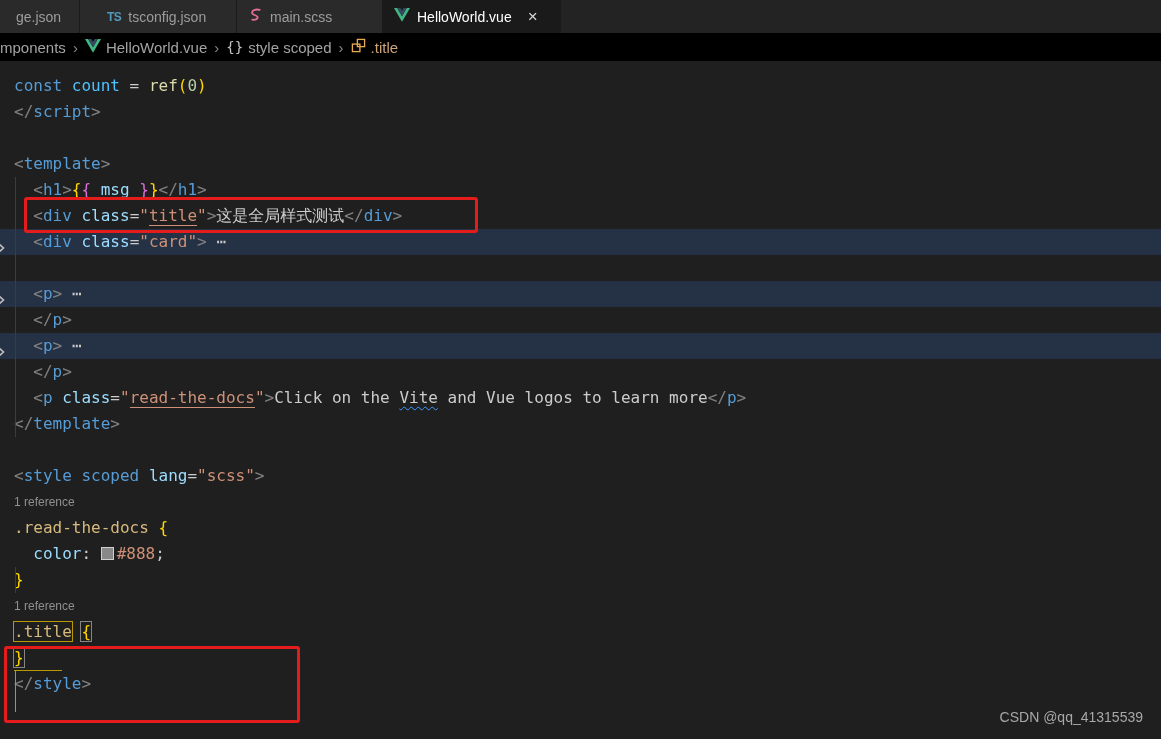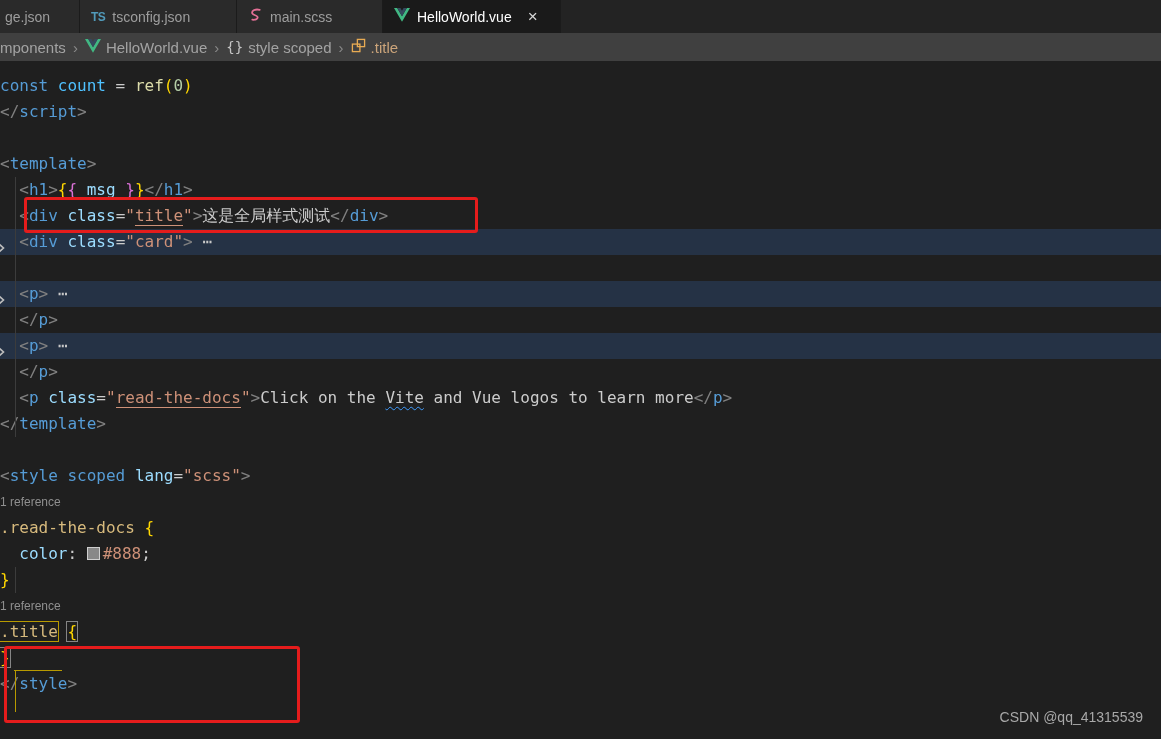--- a/index.html
+++ b/index.html
@@ -7,37 +7,37 @@
   .screen{
     position:relative; width:1161px; height:739px; overflow:hidden;
     background:#1f1f1f; font-family:"Liberation Sans",sans-serif;
   }
   
   .tabbar{ position:absolute; top:0; left:0; right:0; height:33px;
     background:#232323; display:flex; align-items:stretch; }
   .tab{ display:flex; align-items:center; gap:7px; padding:0 11px;
     background:#2a2a2a; border-right:1px solid #1b1b1b; color:#9d9d9d;
     font-size:14px; white-space:nowrap; overflow:hidden; cursor:pointer; }
-  .tab.partial{ padding-left:5px; }
+  .tab.partial{ padding-left:16px; }
   .tab.active{ background:#1a1a1a; color:#ffffff; }
   .tab .close{ margin-left:9px; color:#d8d8d8; font-size:17px; line-height:17px; }
-  .ticon{ color:#519aba; font-weight:bold; font-size:12px; letter-spacing:-0.5px; }
+  .ticon{ color:#519aba; font-weight:bold; font-size:12px; letter-spacing:-0.5px;margin-left:16px; }
   .tab-fill{ flex:1; background:#232323; }
   
   .breadcrumb{ position:absolute; top:33px; left:0; right:0; height:28px;
-    background:#404040; display:flex; align-items:center; gap:5px;
+    background:#000000; display:flex; align-items:center; gap:5px;
     color:#a3a3a3; font-size:15px; white-space:nowrap; }
   .crumb{ display:flex; align-items:center; gap:5px; cursor:pointer; }
   .crumb-sep{ color:#8a8a8a; font-size:15px; margin:0 2px; }
   .brace-ico{ color:#c5c5c5; font-family:"DejaVu Sans Mono",monospace; font-size:14px; }
   .crumb-symbol{ color:#cba47a; }
   
   .editor{ position:absolute; top:61px; left:0; right:0; bottom:-20px;
     padding-top:12px; }
-  .line{ position:relative; height:26px; line-height:26px; 
+  .line{ position:relative; height:26px; line-height:26px; padding-left:14px;
     white-space:pre; font-family:"DejaVu Sans Mono","Liberation Mono",monospace;
     font-size:16px; color:#cccccc; }
   .line.hl{ background:#253245; }
   .line.lens{ font-family:"Liberation Sans",sans-serif; font-size:12px;
     color:#8f8f8f; cursor:pointer; }
   .fold{ position:absolute; left:-3px; top:7px; }
   
   .k{color:#569cd6} .t{color:#569cd6} .p{color:#808080} .a{color:#9cdcfe}
   .s{color:#ce9178} .v{color:#4fc1ff} .f{color:#dcdcaa} .n{color:#b5cea8}
   .g{color:#ffd700} .m{color:#da70d6} .w{color:#cccccc}

